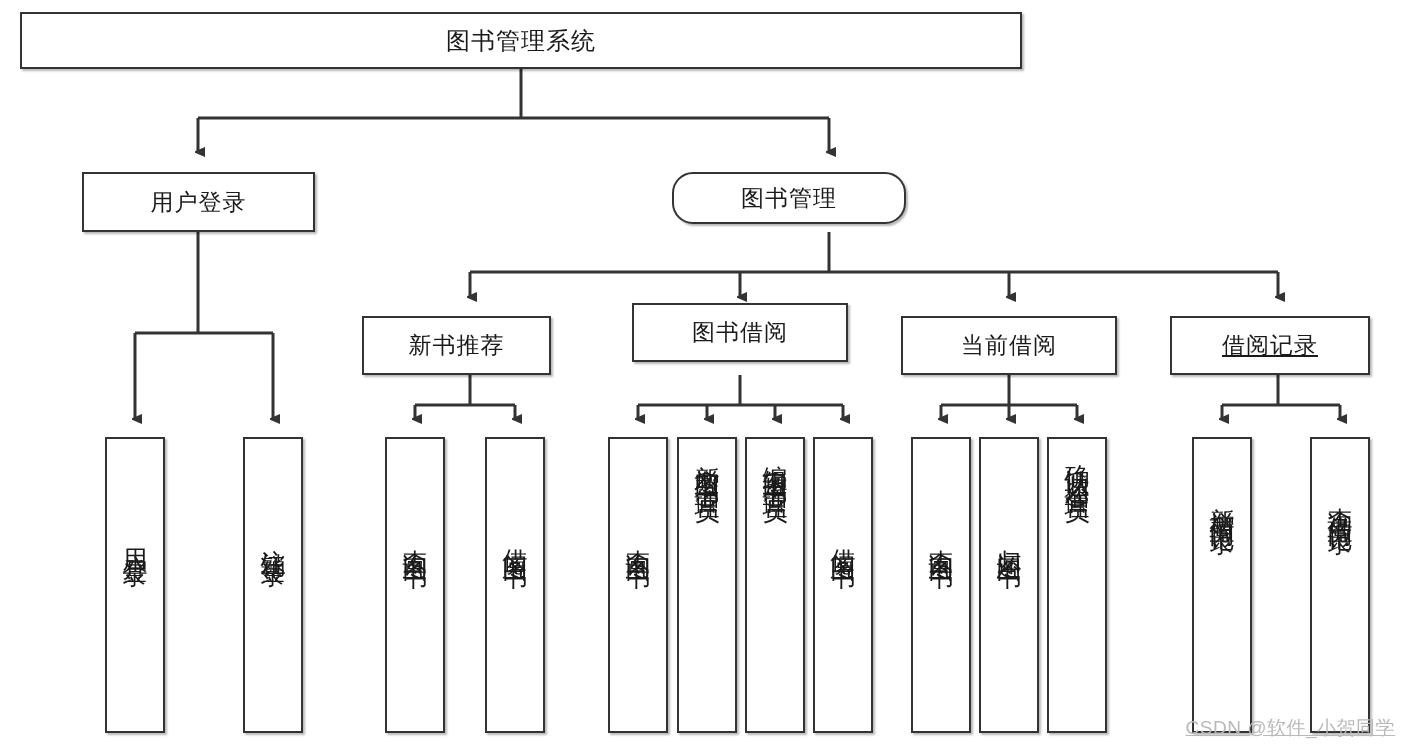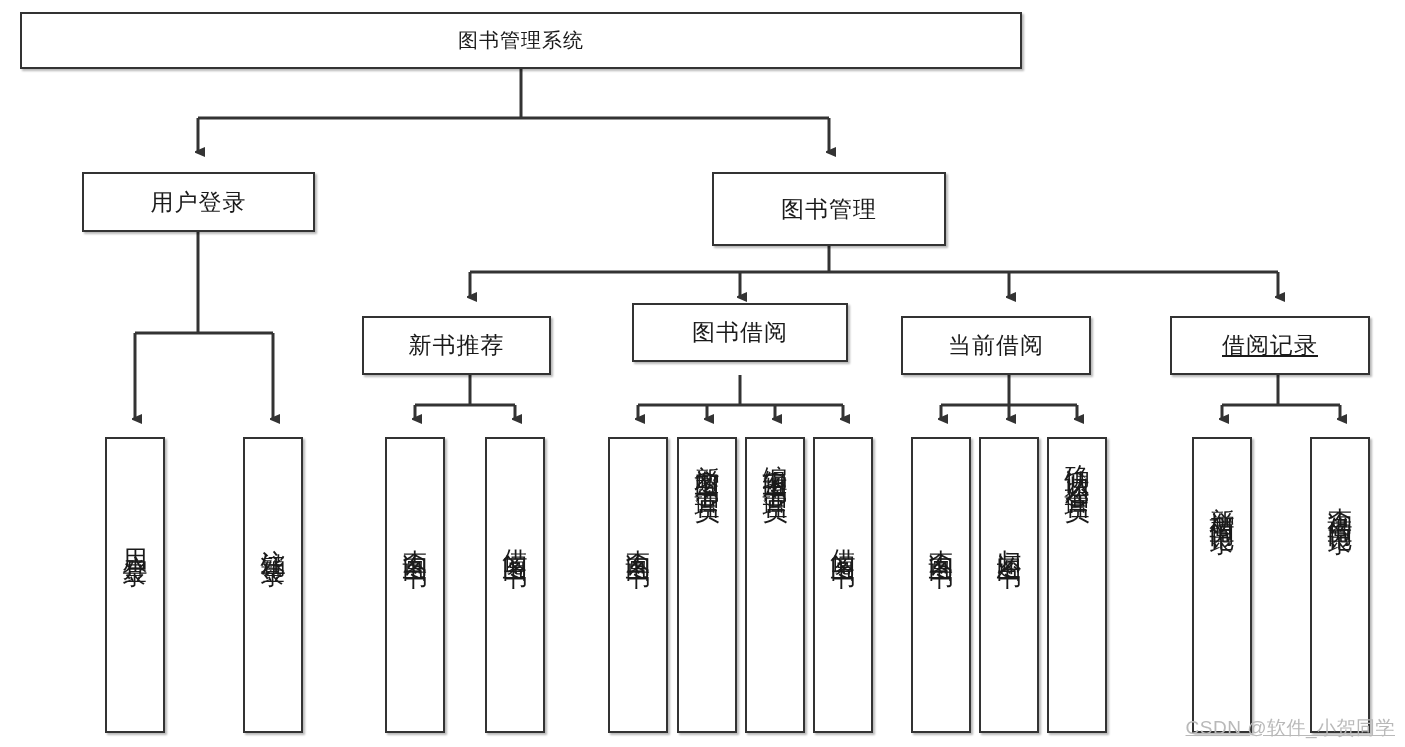--- a/index.html
+++ b/index.html
@@ -43,21 +43,21 @@
     text-align: center;
     line-height: 1.06;
     white-space: nowrap;
   }
   
   .node.horiz .label {
     font-size: 23px;
     letter-spacing: 1px;
   }
   .node.root .label {
-    font-size: 20px;
+    font-size: 24px;
     letter-spacing: 1px;
   }
   
   .node.vert {
     align-items: flex-start;
     justify-content: center;
     padding-top: 4px;
   }
   .node.vert .label {
     writing-mode: vertical-rl;
@@ -144,31 +144,31 @@
     </g>
   </svg>
 
   <div class="node root horiz" style="left:20px; top:12px; width:1002px; height:57px;">
     <span class="label">图书管理系统</span>
   </div>
 
   <div class="node horiz" style="left:82px; top:172px; width:233px; height:60px;">
     <span class="label">用户登录</span>
   </div>
-  <div class="node horiz" style="left:712px; top:172px; width:234px; height:74px;">
+  <div class="node horiz" style="left:672px; top:172px; width:234px; height:52px;border-radius:21px;">
     <span class="label">图书管理</span>
   </div>
 
   <div class="node horiz" style="left:362px; top:316px; width:189px; height:59px;">
     <span class="label">新书推荐</span>
   </div>
   <div class="node horiz" style="left:632px; top:303px; width:216px; height:59px;">
     <span class="label">图书借阅</span>
   </div>
-  <div class="node horiz" style="left:901px; top:316px; width:190px; height:59px;">
+  <div class="node horiz" style="left:901px; top:316px; width:216px; height:59px;">
     <span class="label">当前借阅</span>
   </div>
   <div class="node horiz" style="left:1170px; top:316px; width:200px; height:59px;text-decoration:underline;">
     <span class="label">借阅记录</span>
   </div>
 
   <div class="node vert short" style="left:105px; top:437px; width:60px; height:296px;">
     <span class="label">用户登录</span>
   </div>
   <div class="node vert short" style="left:243px; top:437px; width:60px; height:296px;">

